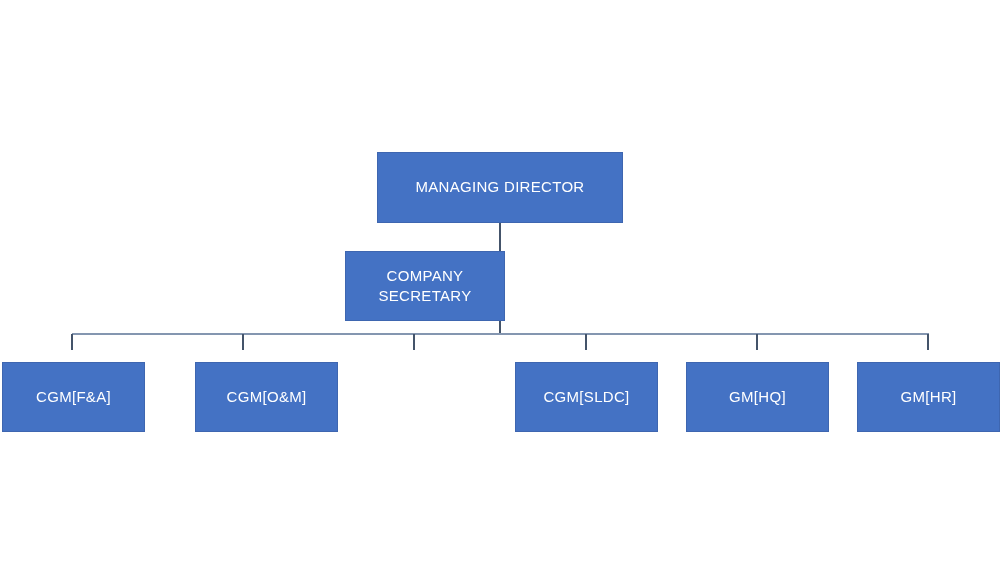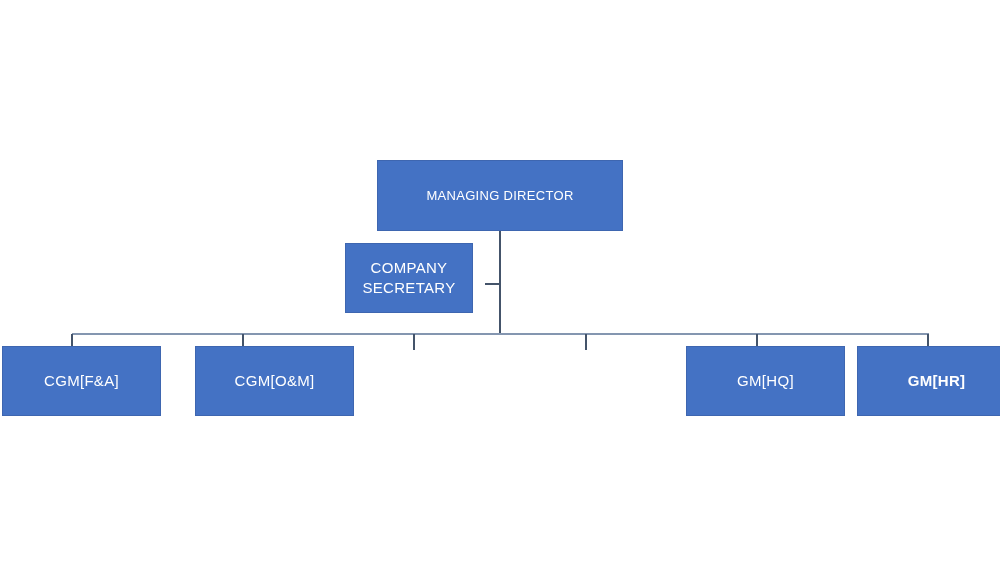--- a/index.html
+++ b/index.html
@@ -23,39 +23,39 @@
     color: #ffffff;
     display: flex;
     align-items: center;
     justify-content: center;
     text-align: center;
     font-size: 15px;
     letter-spacing: 0.3px;
     line-height: 1.35;
   }
   .org-box.root {
-    left: 377px; top: 160px;
+    left: 377px; top: 152px;
     width: 246px; height: 71px;
-    font-size: 13px;
+    font-size: 15px;
   }
   .org-box.assistant {
-    left: 345px; top: 243px;
-    width: 128px; height: 70px;
+    left: 345px; top: 251px;
+    width: 160px; height: 70px;
     padding: 16px 18px;
   }
   .org-box.leaf {
-    top: 346px;
-    width: 159px; height: 70px;
+    top: 362px;
+    width: 143px; height: 70px;
   }
   .leaf-0 { left: 2px; }
   .leaf-1 { left: 173px; margin-left: 22px; }
   .leaf-2 { left: 344px; }
   .leaf-3 { left: 515px; }
   .leaf-4 { left: 686px; }
-  .leaf-5 { left: 857px; font-weight: bold; }
+  .leaf-5 { left: 857px; }
 
   .connector {
     position: absolute;
     background: #44546A;
   }
   .connector.trunk {
     left: 499px; top: 219px;
     width: 2px; height: 115px;
   }
   .connector.assistant-link {
@@ -95,18 +95,19 @@
 
   <div class="org-box root">MANAGING DIRECTOR</div>
 
   <div class="org-box assistant">COMPANY SECRETARY</div>
 
   <div class="org-box leaf leaf-0">CGM[F&amp;A]</div>
 
   <div class="org-box leaf leaf-1">CGM[O&amp;M]</div>
 
 
+  <div class="org-box leaf leaf-3">CGM[SLDC]</div>
 
   <div class="org-box leaf leaf-4">GM[HQ]</div>
 
   <div class="org-box leaf leaf-5">GM[HR]</div>
 
 </div>
 
 </body></html>

